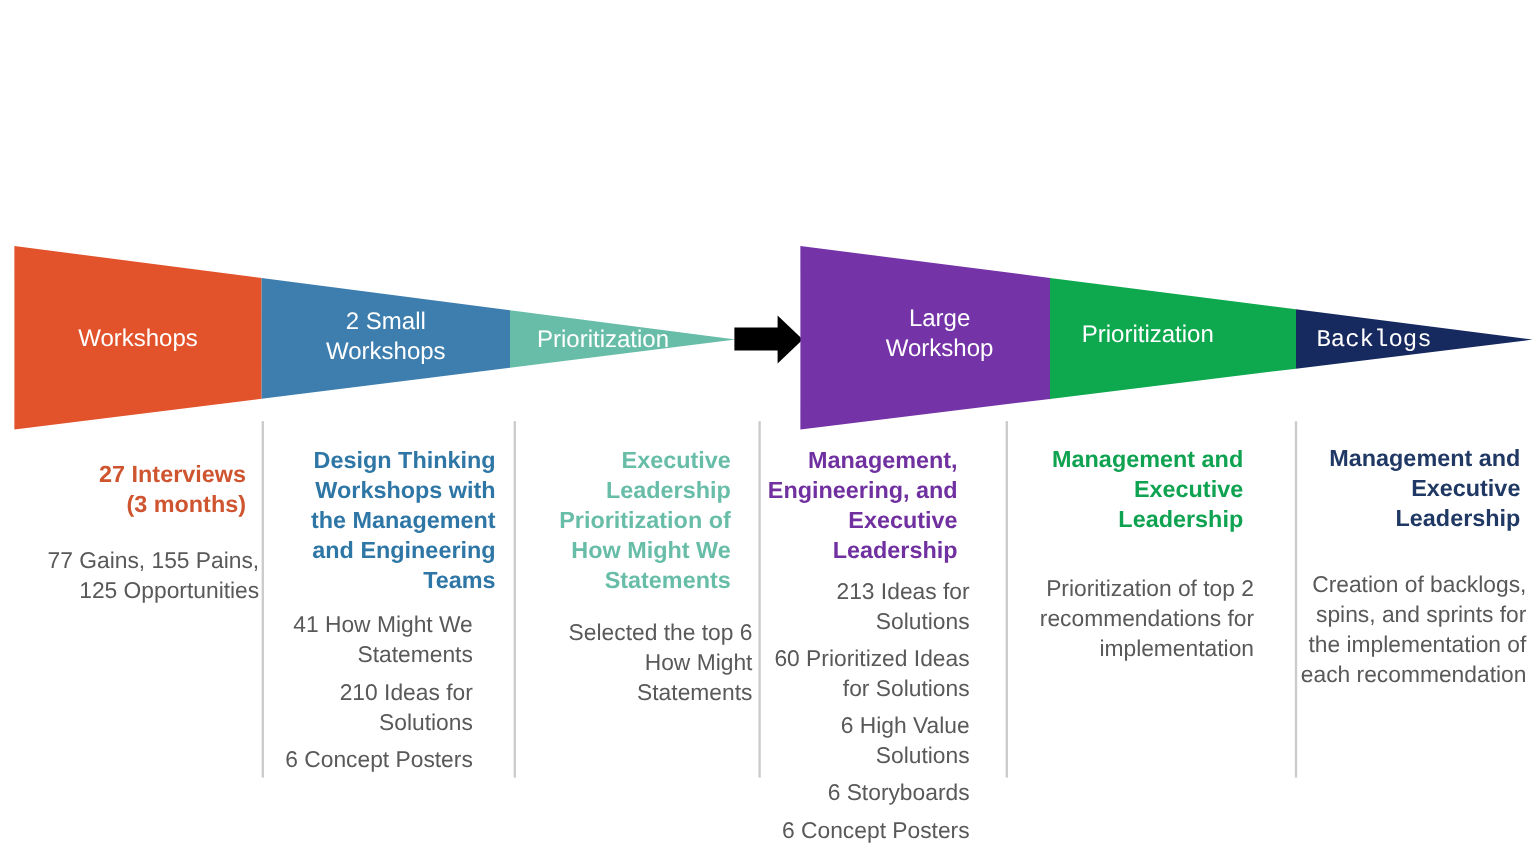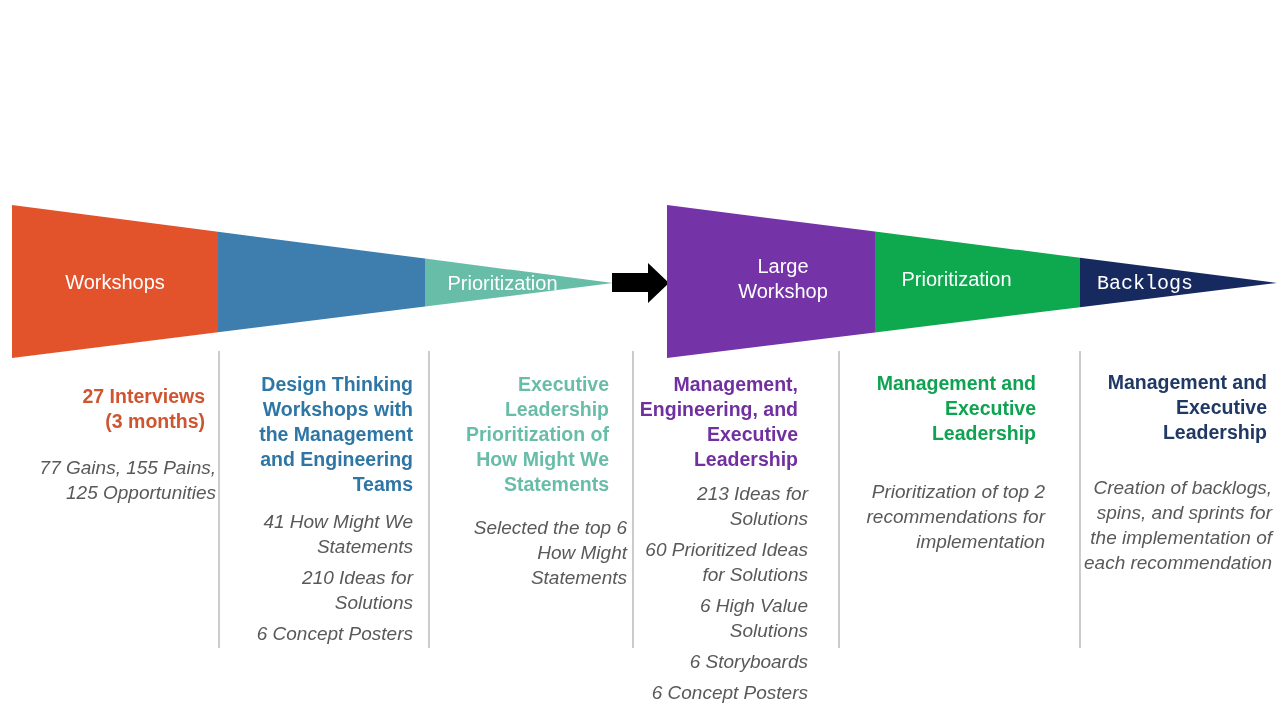--- a/index.html
+++ b/index.html
@@ -48,29 +48,28 @@
     line-height: 25px;
   }
   .col h3 {
     font-size: 19.5px;
     font-weight: bold;
     white-space: pre-line;
   }
   .col .body p {
     white-space: pre-line;
     margin: 0 0 6px 0;
-    font-style: italic;
   }
 
   #col1 { left: 10px;   top: 384px; width: 206px; }
   #col1 h3 { margin-right: 11px; }
   #col1 .body { margin-top: 21px; }
 
   #col2 { left: 228px;  top: 372px; width: 185px; }
-  #col2 .body { margin-top: 12px; }
+  #col2 .body { margin-top: 12px; margin-right: 19px; }
 
   #col3 { left: 433px;  top: 372px; width: 194px; }
   #col3 h3 { margin-right: 18px; }
   #col3 .body { margin-top: 18px; }
 
   #col4 { left: 614px;  top: 372px; width: 194px; }
   #col4 h3 { margin-right: 10px; }
   #col4 .body { margin-top: 9px; }
 
   #col5 { left: 845px;  top: 371px; width: 200px; }
@@ -93,20 +92,22 @@
     <polygon points="425,258.6 613,283 425,306.5" fill="#68BDA8"></polygon>
 
     <polygon points="612,273 648,273 648,263 669,283 648,303 648,292 612,292" fill="#000000"></polygon>
 
     <polygon points="667,205 875,231.6 875,332.4 667,358" fill="#7533A8"></polygon>
     <polygon points="875,231.6 1080,257.8 1080,307.2 875,332.4" fill="#0EA84F"></polygon>
     <polygon points="1080,257.8 1277,283 1080,307.2" fill="#172A60"></polygon>
   </svg>
 
   <div class="flabel" id="fl1">Workshops</div>
+  <div class="flabel" id="fl2">2 Small
+Workshops</div>
   <div class="flabel" id="fl3">Prioritization</div>
   <div class="flabel" id="fl4">Large
 Workshop</div>
   <div class="flabel" id="fl5">Prioritization</div>
   <div class="flabel" id="fl6">Backlogs</div>
 
   <div class="divider" id="dv1" style="background: rgb(204, 204, 204);"></div>
   <div class="divider" id="dv2" style="background: rgb(204, 204, 204);"></div>
   <div class="divider" id="dv3" style="background: rgb(204, 204, 204);"></div>
   <div class="divider" id="dv4" style="background: rgb(204, 204, 204);"></div>

